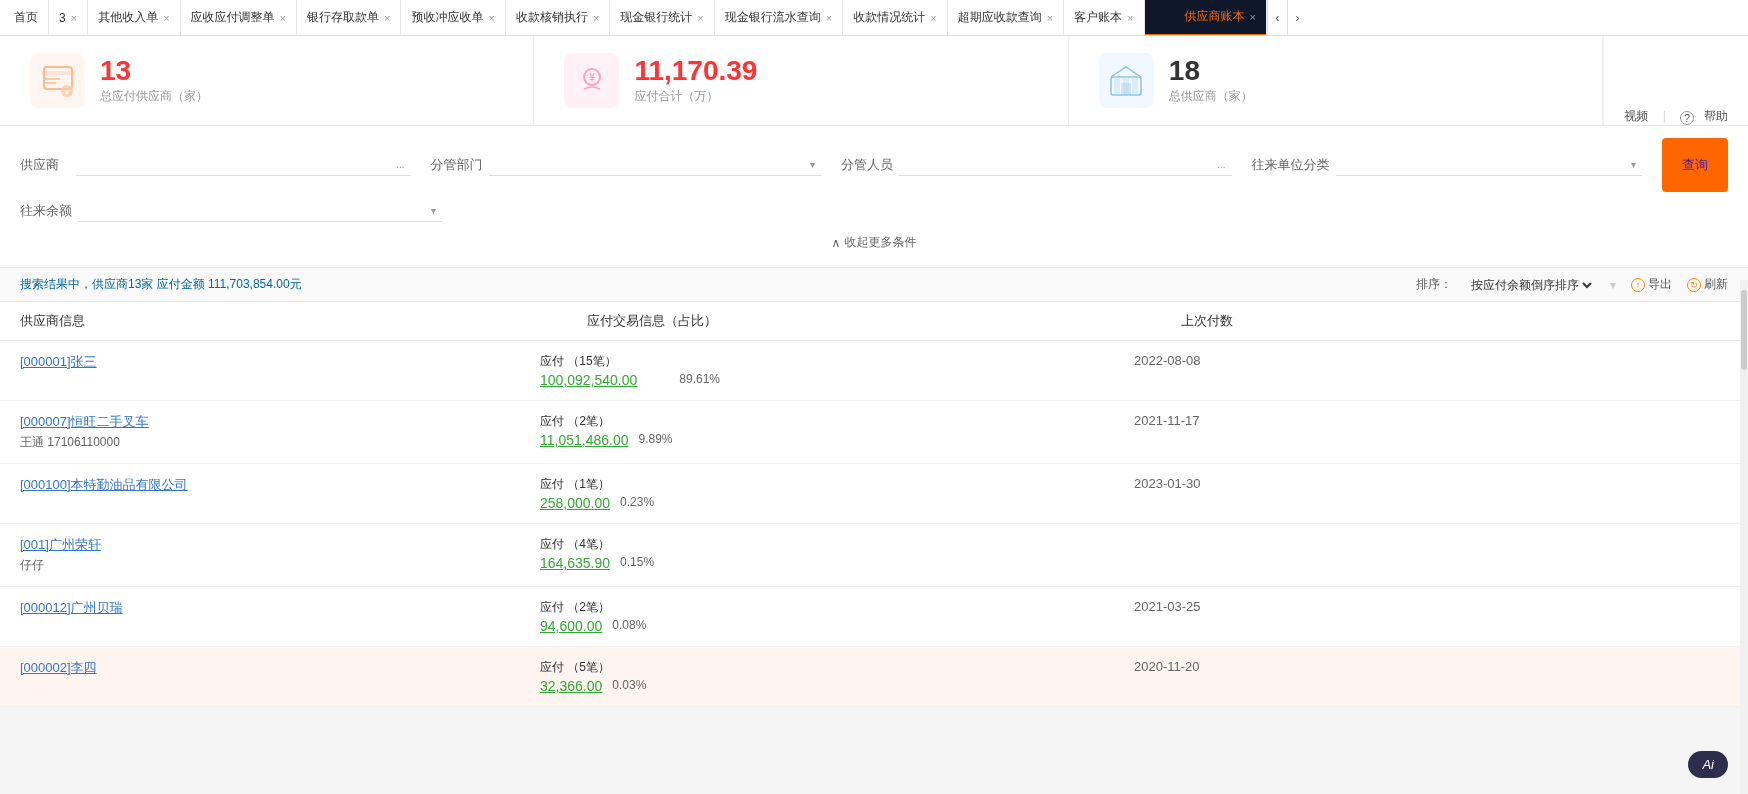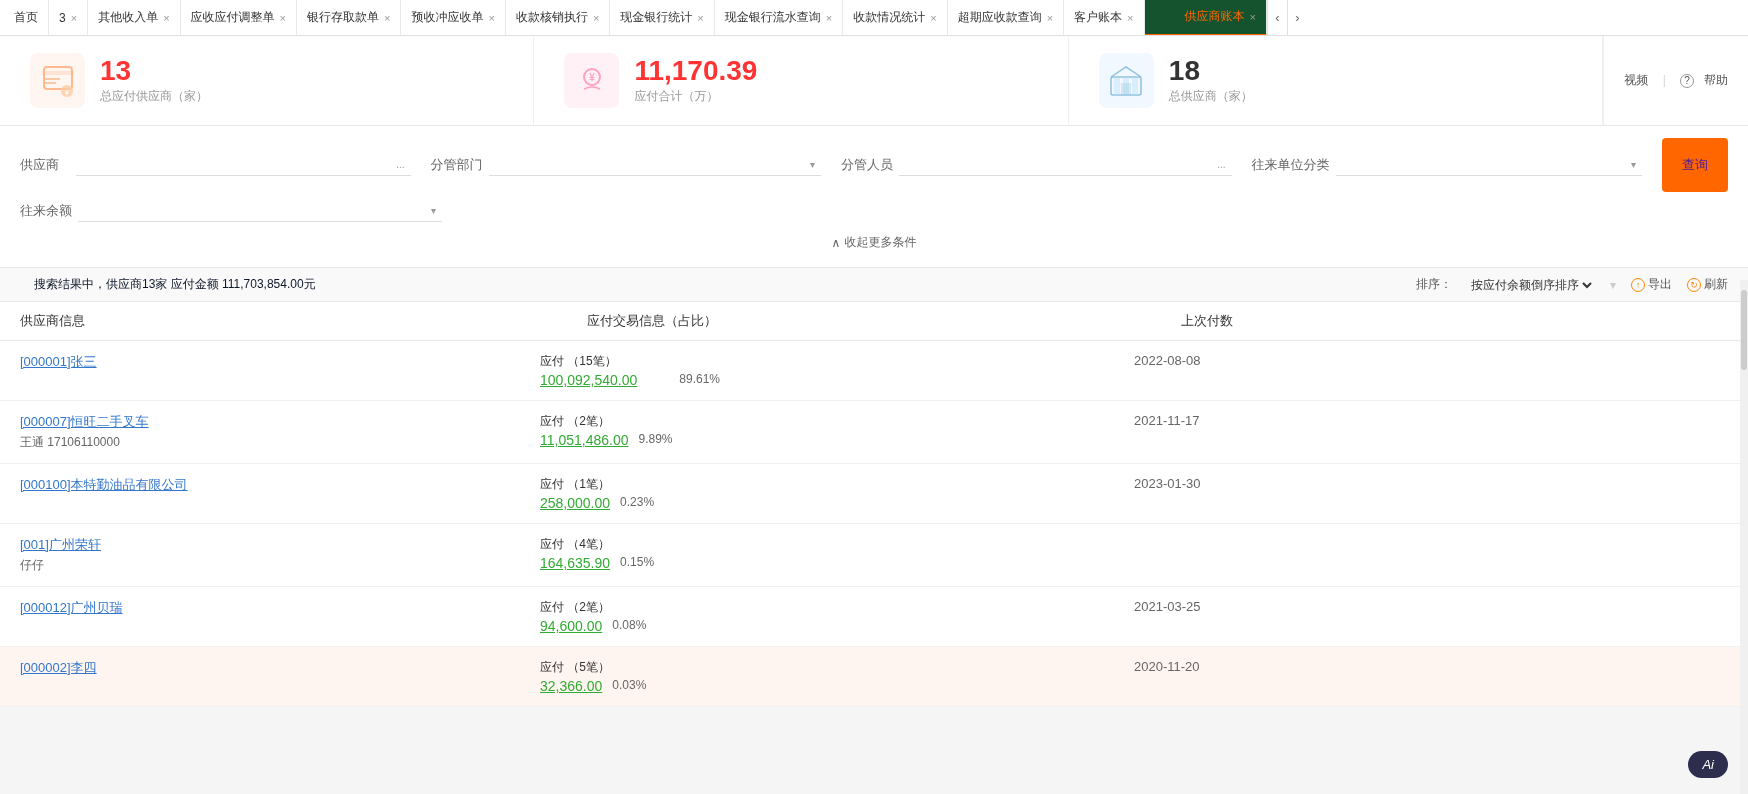--- a/index.html
+++ b/index.html
@@ -23,21 +23,21 @@
       font-size: 12px;
       color: #333;
       white-space: nowrap;
       cursor: pointer;
       border-right: 1px solid #e8e8e8;
       position: relative;
     }
     .nav-tab.active {
       color: #ff6600;
       border-bottom: 2px solid #ff6600;
-      background: #14532d;
+      background: #0f172a;
       padding-left: 40px;
     }
     .nav-tab .close-x {
       margin-left: 5px;
       color: #999;
       font-size: 11px;
     }
     .nav-arrow {
       width: 20px;
       height: 36px;
@@ -85,21 +85,21 @@
       color: #ff3333;
       line-height: 1.1;
     }
     .stat-text .label {
       font-size: 12px;
       color: #999;
       margin-top: 2px;
     }
     .top-right-links {
       display: flex;
-      align-items: center;
+      align-items: flex-end;
       padding: 0 20px;
       font-size: 12px;
       color: #666;
       gap: 10px;
       border-left: 1px solid #f0f0f0;
     }
     .top-right-links span { cursor: pointer; color: #555; }
     .top-right-links .sep { color: #ccc; }
 
     
@@ -174,21 +174,21 @@
     
     .results-bar {
       background: #f9f9f9;
       padding: 8px 20px;
       display: flex;
       align-items: center;
       justify-content: space-between;
       border-bottom: 1px solid #e8e8e8;
       font-size: 12px;
     }
-    .results-info { color: #0f172a; margin-left: 14px; }
+    .results-info { color: #0369a1; }
     .results-actions {
       display: flex;
       align-items: center;
       gap: 15px;
       color: #555;
     }
     .results-actions .sort-label { color: #555; }
     .results-actions .sort-select {
       color: #333;
       border: none;

